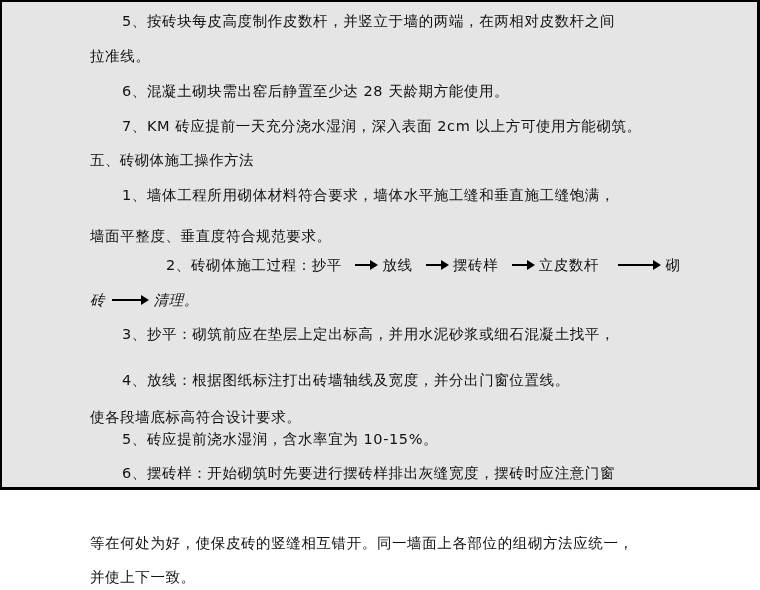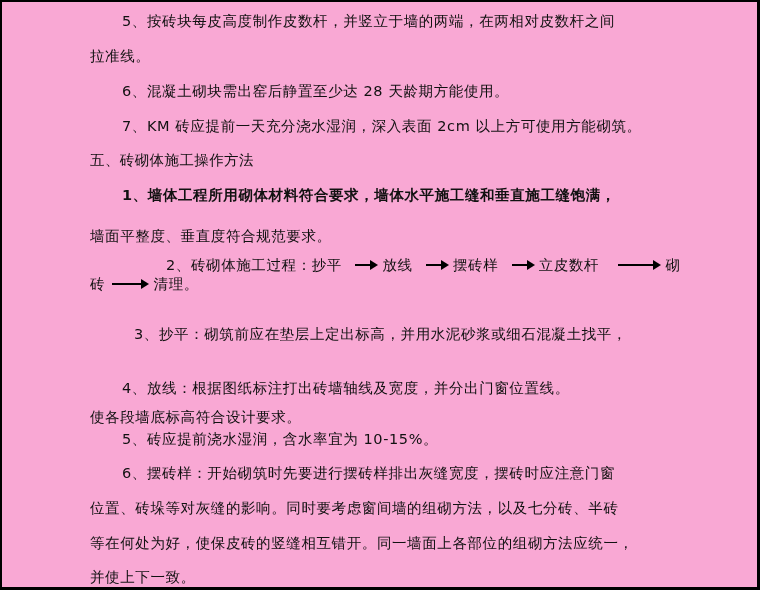--- a/index.html
+++ b/index.html
@@ -1,24 +1,24 @@
 <!DOCTYPE html>
 <html><head>
   <meta charset="utf-8">
   <style>
     html, body { margin: 0; padding: 0; background: #ffffff; }
     body { width: 760px; height: 590px; overflow: hidden; }
     .page {
       position: relative;
-      width: 760px; height: 590px;
+      width: 760px; height: 490px;
       box-sizing: border-box;
       border: 2px solid #000;
       border-right-width: 3px;
       border-bottom-width: 3px;
-      background: #f9a8d4;
+      background: #e5e5e5;
       font-family: "DejaVu Sans", "Liberation Sans", sans-serif;
       color: #111;
       font-size: 14.5px;
     }
     .line {
       position: absolute;
       left: 88px;
       white-space: nowrap;
       line-height: 20px;
       letter-spacing: 0.6px;
@@ -53,45 +53,44 @@
 
   <div class="line indent" style="top:9px;">5、按砖块每皮高度制作皮数杆，并竖立于墙的两端，在两相对皮数杆之间</div>
   <div class="line" style="top:44px;">拉准线。</div>
 
   <div class="line indent" style="top:79px;">6、混凝土砌块需出窑后静置至少达 28 天龄期方能使用。</div>
 
   <div class="line indent" style="top:114px;">7、KM 砖应提前一天充分浇水湿润，深入表面 2cm 以上方可使用方能砌筑。</div>
 
   <div class="line heading" style="top:148px;">五、砖砌体施工操作方法</div>
 
-  <div class="line indent" style="top:183px;font-weight:bold;">1、墙体工程所用砌体材料符合要求，墙体水平施工缝和垂直施工缝饱满，</div>
+  <div class="line indent" style="top:183px;">1、墙体工程所用砌体材料符合要求，墙体水平施工缝和垂直施工缝饱满，</div>
   <div class="line" style="top:218px;margin-top:6px;">墙面平整度、垂直度符合规范要求。</div>
 
   <div class="line indent" style="top:253px;margin-left:44px;">
     <span>2、砖砌体施工过程：抄平</span>
     <span class="arrow a-short"></span>
     <span>放线</span>
     <span class="arrow a-short"></span>
     <span>摆砖样</span>
     <span class="arrow a-short"></span>
     <span>立皮数杆</span>
     <span class="arrow a-xlong" style="margin-left:14px;"></span>
     <span>砌</span>
   </div>
-  <div class="line" style="top:272px;">
+  <div class="line" style="top:288px;font-style:italic;">
     <span>砖</span>
     <span class="arrow a-long" style="margin-left:2px;"></span>
     <span>清理。</span>
   </div>
 
-  <div class="line indent" style="top:322px;margin-left:12px;">3、抄平：砌筑前应在垫层上定出标高，并用水泥砂浆或细石混凝土找平，</div>
+  <div class="line indent" style="top:322px;">3、抄平：砌筑前应在垫层上定出标高，并用水泥砂浆或细石混凝土找平，</div>
   <div class="line" style="top:357px;margin-top:48px;">使各段墙底标高符合设计要求。</div>
 
-  <div class="line indent" style="top:376px;">4、放线：根据图纸标注打出砖墙轴线及宽度，并分出门窗位置线。</div>
+  <div class="line indent" style="top:368px;">4、放线：根据图纸标注打出砖墙轴线及宽度，并分出门窗位置线。</div>
 
   <div class="line indent" style="top:427px;">5、砖应提前浇水湿润，含水率宜为 10-15%。</div>
 
   <div class="line indent" style="top:461px;text-align:center;">6、摆砖样：开始砌筑时先要进行摆砖样排出灰缝宽度，摆砖时应注意门窗</div>
-  <div class="line" style="top:496px;">位置、砖垛等对灰缝的影响。同时要考虑窗间墙的组砌方法，以及七分砖、半砖</div>
   <div class="line" style="top:531px;">等在何处为好，使保皮砖的竖缝相互错开。同一墙面上各部位的组砌方法应统一，</div>
   <div class="line" style="top:565px;">并使上下一致。</div>
 
 </div>
 
 </body></html>

